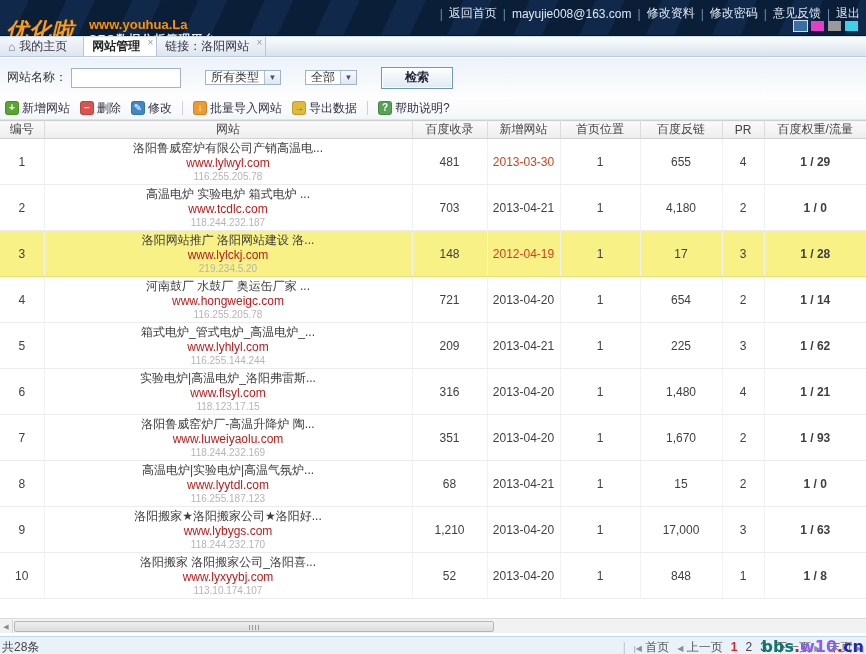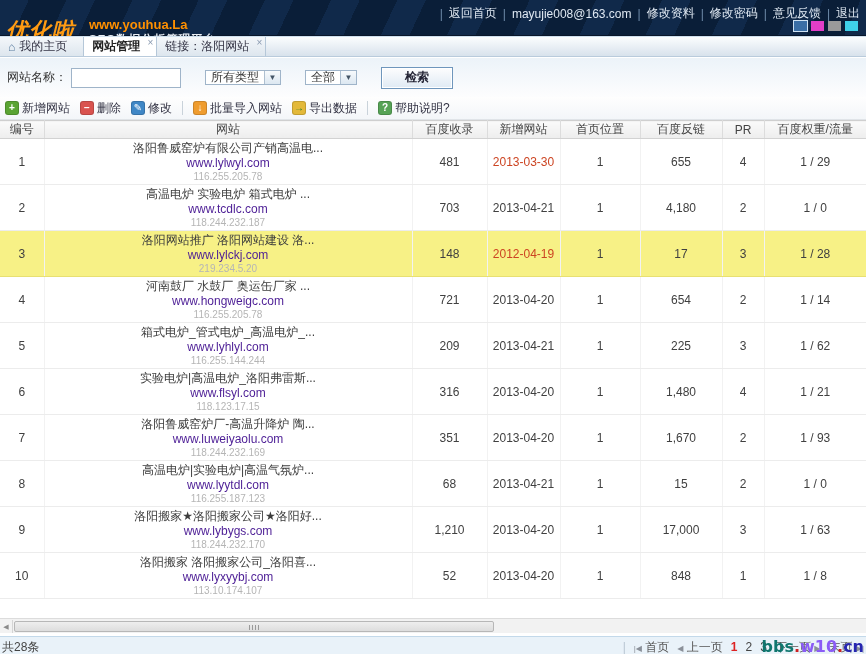--- a/index.html
+++ b/index.html
@@ -112,25 +112,25 @@
     height:14px; background:linear-gradient(#fafafa,#ededed);
     border-top:1px solid #cfcfcf; border-bottom:1px solid #d2d2d2; border-right:1px solid #dcdcdc;
     font-weight:normal; color:#444; font-size:12px;margin-left:9px;
   }
   thead th:last-child { border-right:none; }
   tbody td {
     height:46px; text-align:center; vertical-align:middle;
     border-bottom:1px solid #ececec; border-right:1px solid #f2f2f2;
     color:#404040; font-size:12px; overflow:hidden;
   }
-  tbody td:last-child { border-right:none; }
+  tbody td:last-child { border-right:none;font-weight:bold; }
   tbody tr { cursor:pointer; background:#fff; }
   tbody tr.selected td { background:#f7f186; border-bottom-color:#e8e072; }
   .site-title { color:#3c3c3c; line-height:15px; white-space:nowrap; }
-  .site-domain { display:block; color:#4c1d95; line-height:14px; text-decoration:none; cursor:pointer; }
+  .site-domain { display:block; color:#b91c1c; line-height:14px; text-decoration:none; cursor:pointer; }
   .site-ip { color:#b5b5b5; font-size:10px; line-height:13px; }
   td.stale { color:#cc4422; }
 
   
   .hscroll {
     position:absolute; left:0; top:618px; width:866px; height:15px;
     background:#f2f2f2; border-top:1px solid #dcdcdc;
   }
   .hs-arrow {
     position:absolute; left:0; top:1px; width:13px; height:13px; background:#f2f2f2;

